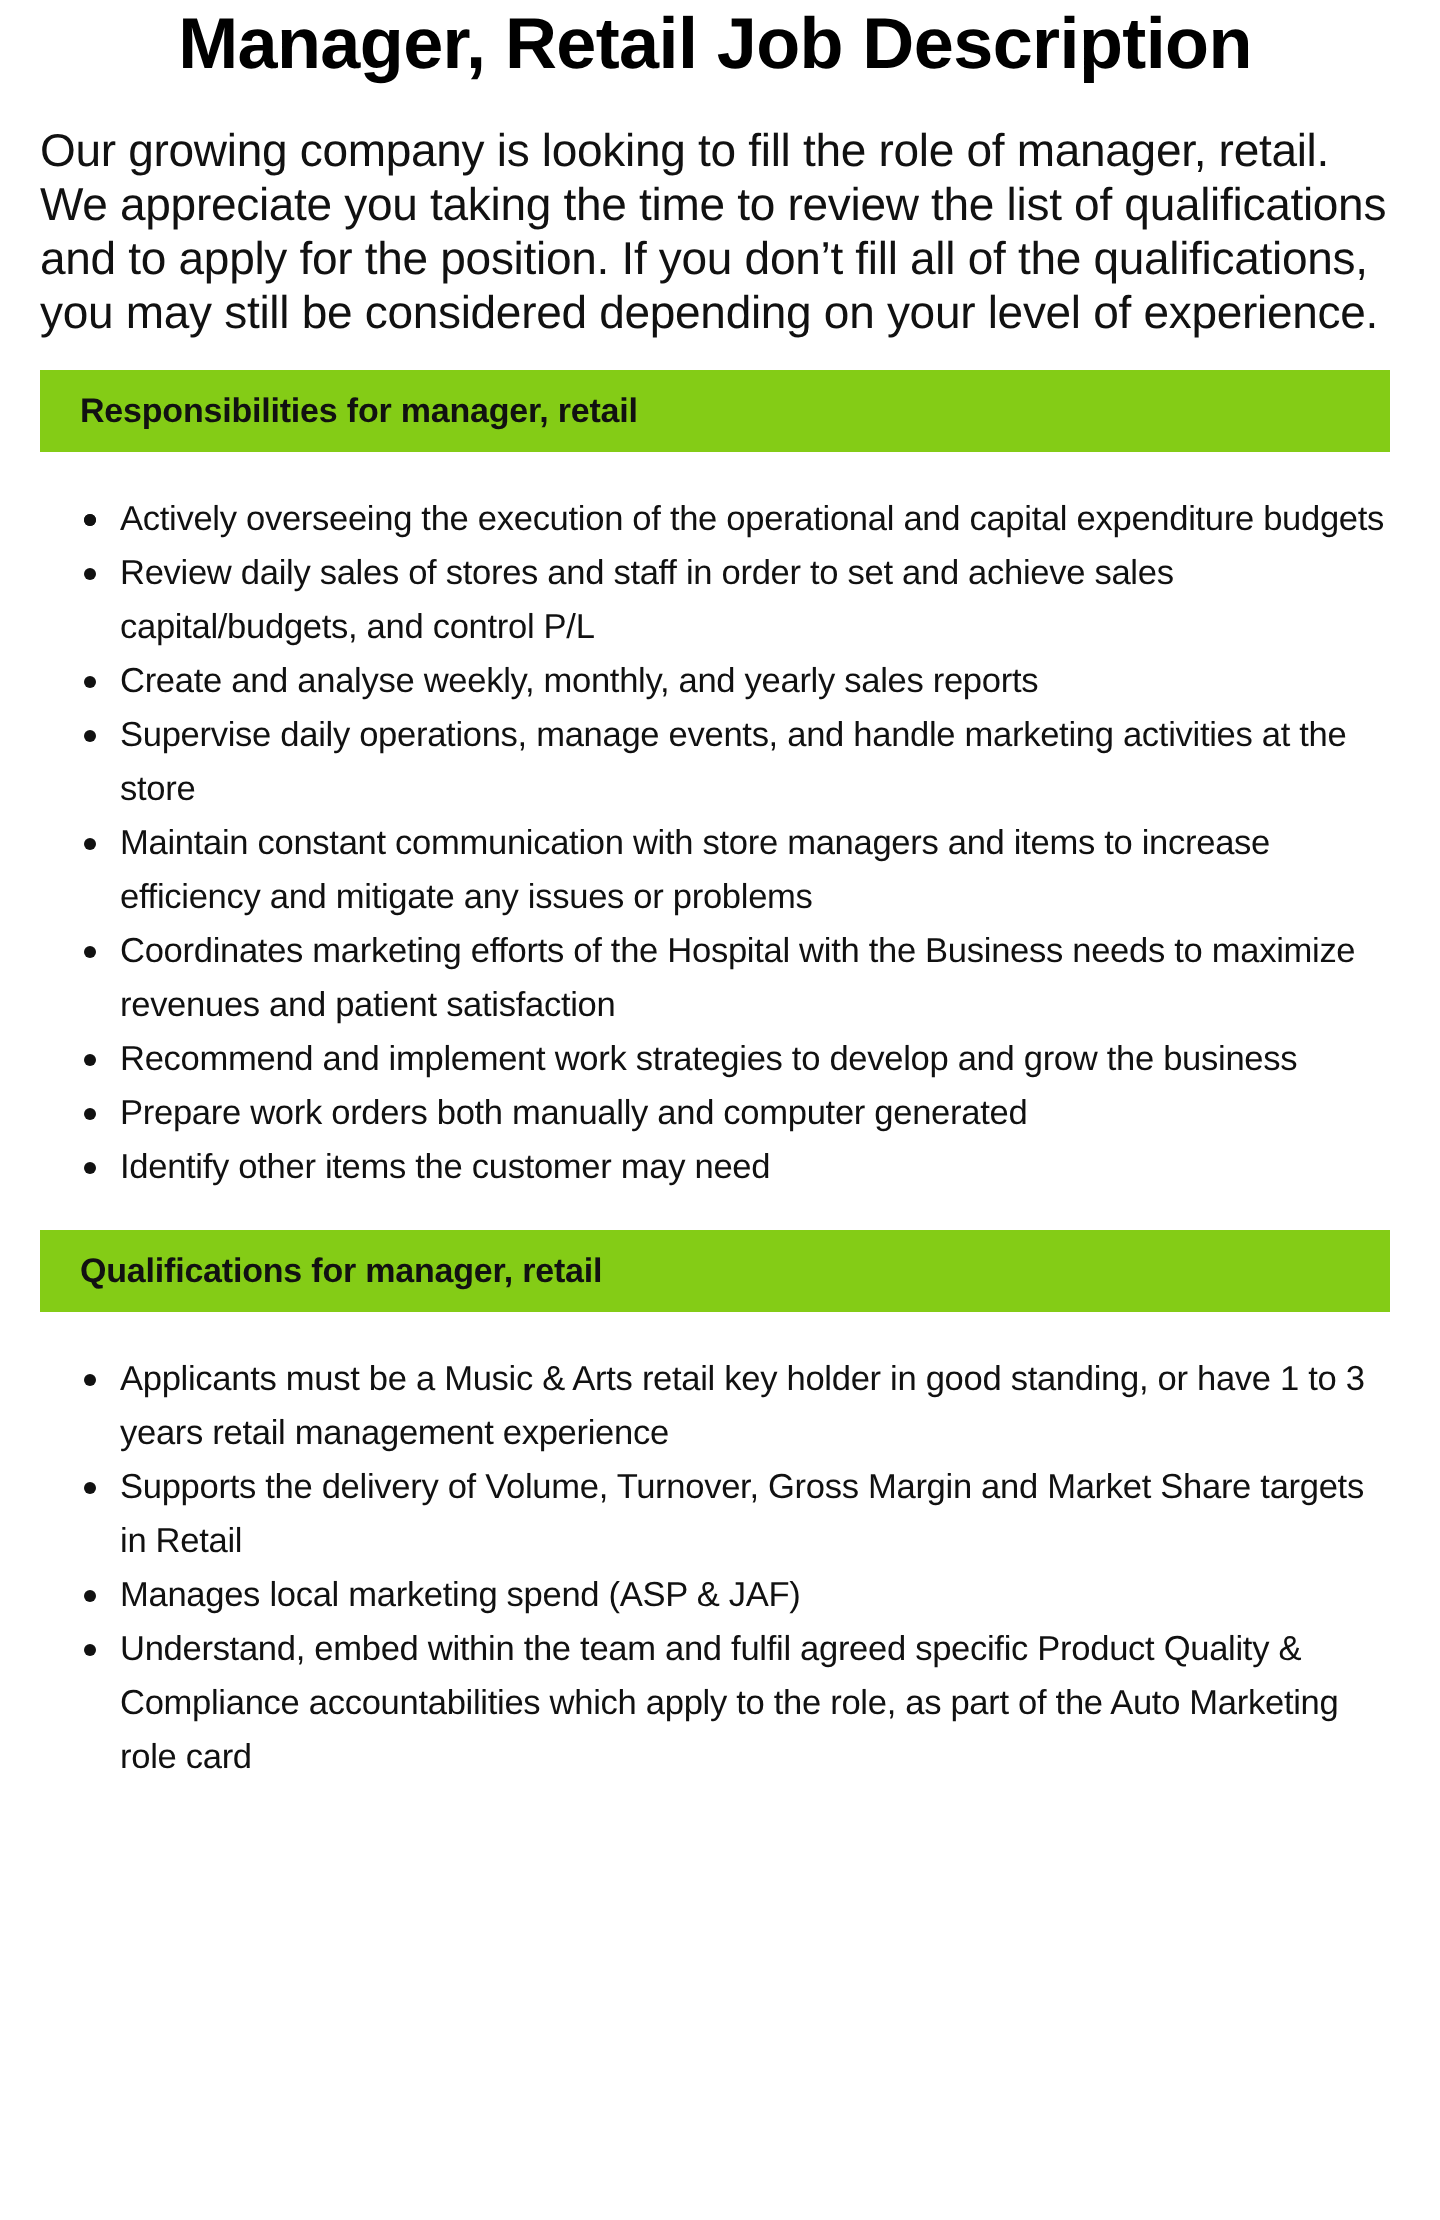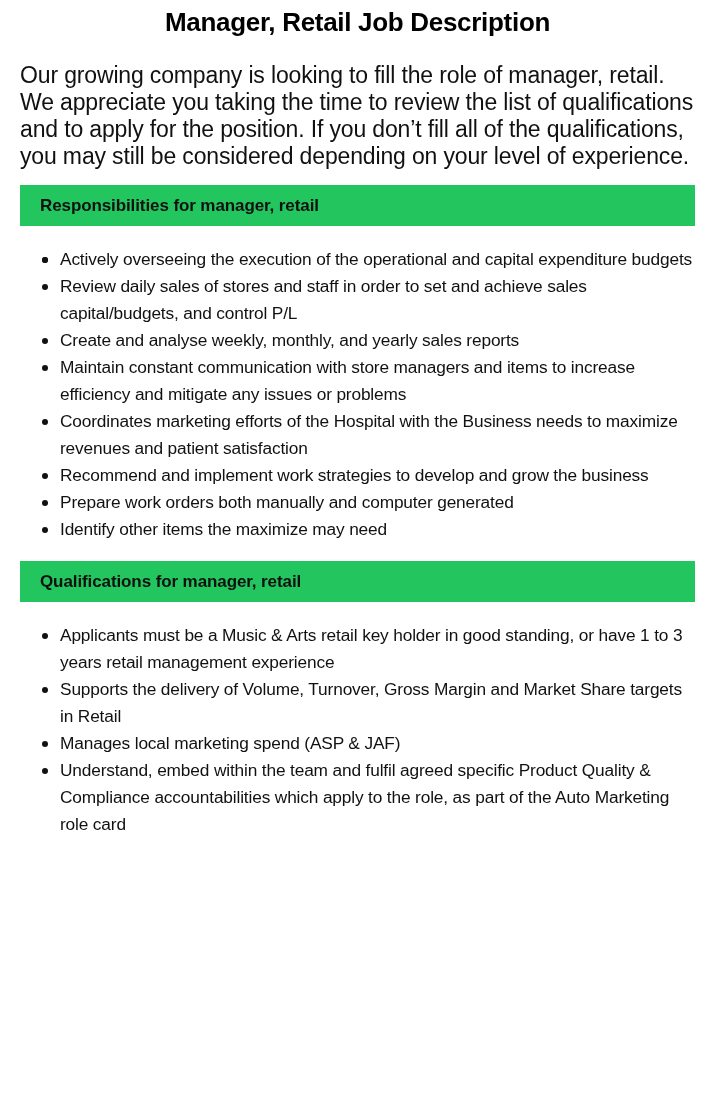--- a/index.html
+++ b/index.html
@@ -10,34 +10,34 @@
       font-family: "Liberation Sans", sans-serif;
       color: #111111;
     }
     .page { padding: 0 25px 0 20px; }
     h1 {
       margin: 0;
       padding-top: 2px;
       height: 44px;
       line-height: 40px;
       text-align: center;
-      font-size: 26px;
+      font-size: 36px;
       font-weight: bold;
       letter-spacing: -0.3px;
       color: #000;
     }
     .intro {
       margin: 16px 0 0 0;
       font-size: 23px;
       line-height: 27px;
       letter-spacing: -0.15px;
     }
     .section-header {
       margin-top: 15px;
-      background: #22c55e;
+      background: #84cc16;
       height: 41px;
       line-height: 41px;
       padding-left: 20px;
       font-size: 17px;
       font-weight: bold;
       letter-spacing: -0.1px;
       color: #111;
     }
     ul {
       margin: 20px 0 0 0;
@@ -67,25 +67,26 @@
 <div class="page">
   <h1>Manager, Retail Job Description</h1>
   <p class="intro">Our growing company is looking to fill the role of manager, retail. We appreciate you taking the time to review the list of qualifications and to apply for the position. If you don’t fill all of the qualifications, you may still be considered depending on your level of experience.</p>
 
   <div class="section-header">Responsibilities for manager, retail</div>
   <ul>
     <li><span class="bullet"></span></li>
     <li><span class="bullet"></span><span>Actively overseeing the execution of the operational and capital expenditure budgets</span></li>
     <li><span class="bullet"></span><span>Review daily sales of stores and staff in order to set and achieve sales capital/budgets, and control P/L</span></li>
     <li><span class="bullet"></span><span>Create and analyse weekly, monthly, and yearly sales reports</span></li>
+    <li><span class="bullet"></span><span>Supervise daily operations, manage events, and handle marketing activities at the store</span></li>
     <li><span class="bullet"></span><span>Maintain constant communication with store managers and items to increase efficiency and mitigate any issues or problems</span></li>
     <li><span class="bullet"></span><span>Coordinates marketing efforts of the Hospital with the Business needs to maximize revenues and patient satisfaction</span></li>
     <li><span class="bullet"></span><span>Recommend and implement work strategies to develop and grow the business</span></li>
     <li><span class="bullet"></span><span>Prepare work orders both manually and computer generated</span></li>
-    <li><span class="bullet"></span><span>Identify other items the maximize may need</span></li>
+    <li><span class="bullet"></span><span>Identify other items the customer may need</span></li>
   </ul>
 
   <div class="section-header qual-header">Qualifications for manager, retail</div>
   <ul>
     <li><span class="bullet"></span><span>Applicants must be a Music &amp; Arts retail key holder in good standing, or have 1 to 3 years retail management experience</span></li>
     <li><span class="bullet"></span><span>Supports the delivery of Volume, Turnover, Gross Margin and Market Share targets in Retail</span></li>
     <li><span class="bullet"></span><span>Manages local marketing spend (ASP &amp; JAF)</span></li>
     <li><span class="bullet"></span><span>Understand, embed within the team and fulfil agreed specific Product Quality &amp; Compliance accountabilities which apply to the role, as part of the Auto Marketing role card</span></li>
   </ul>
 </div>

